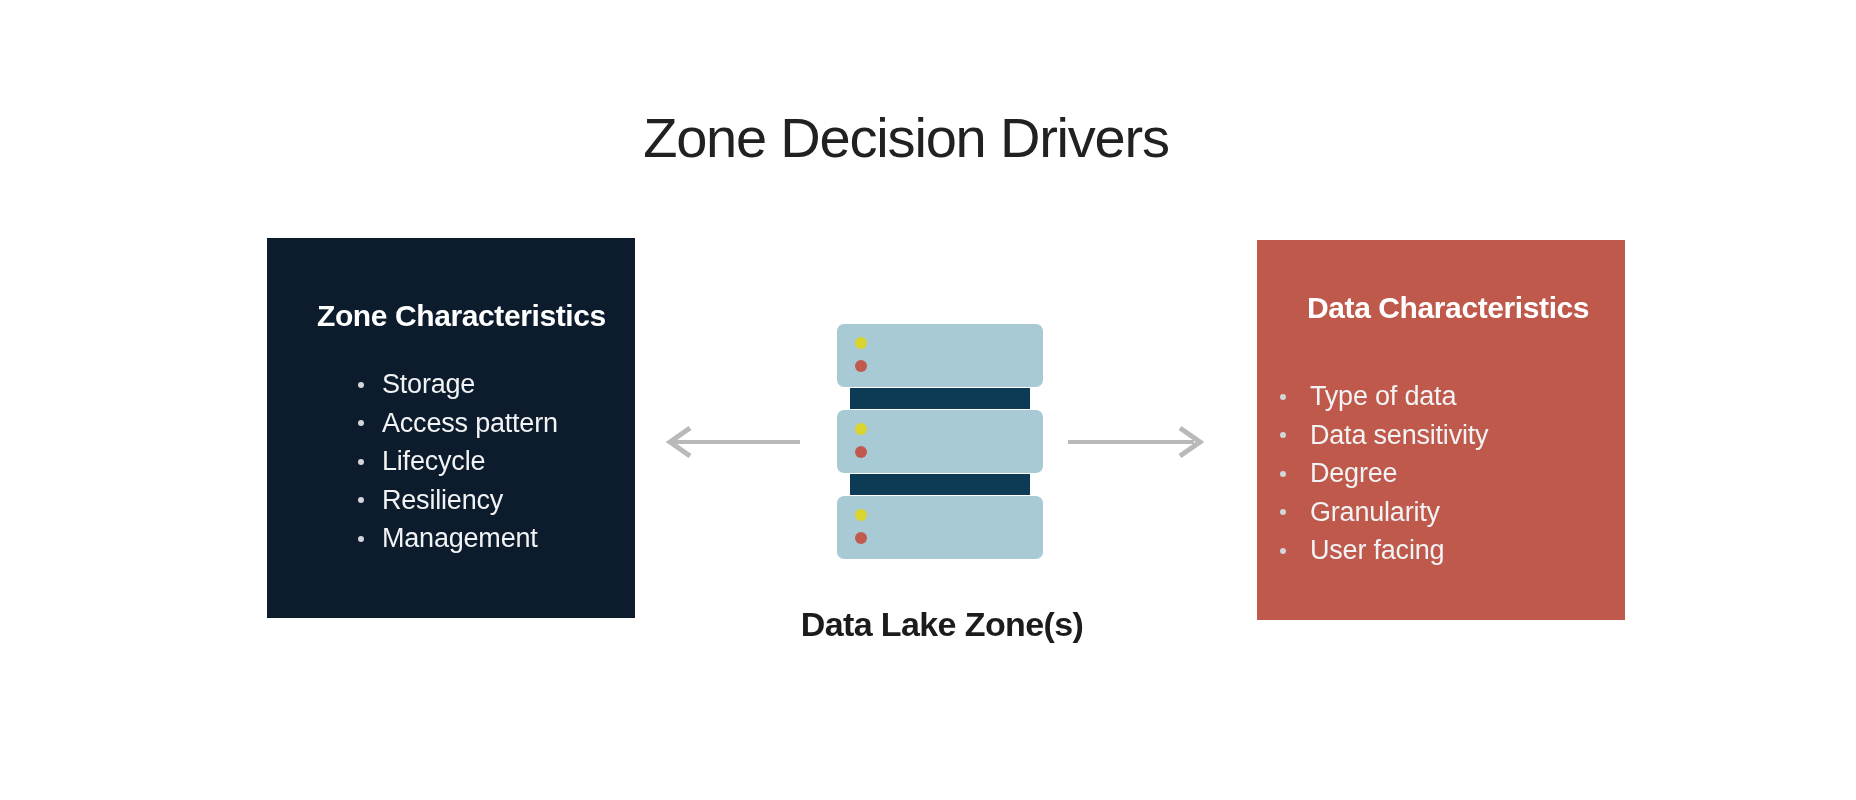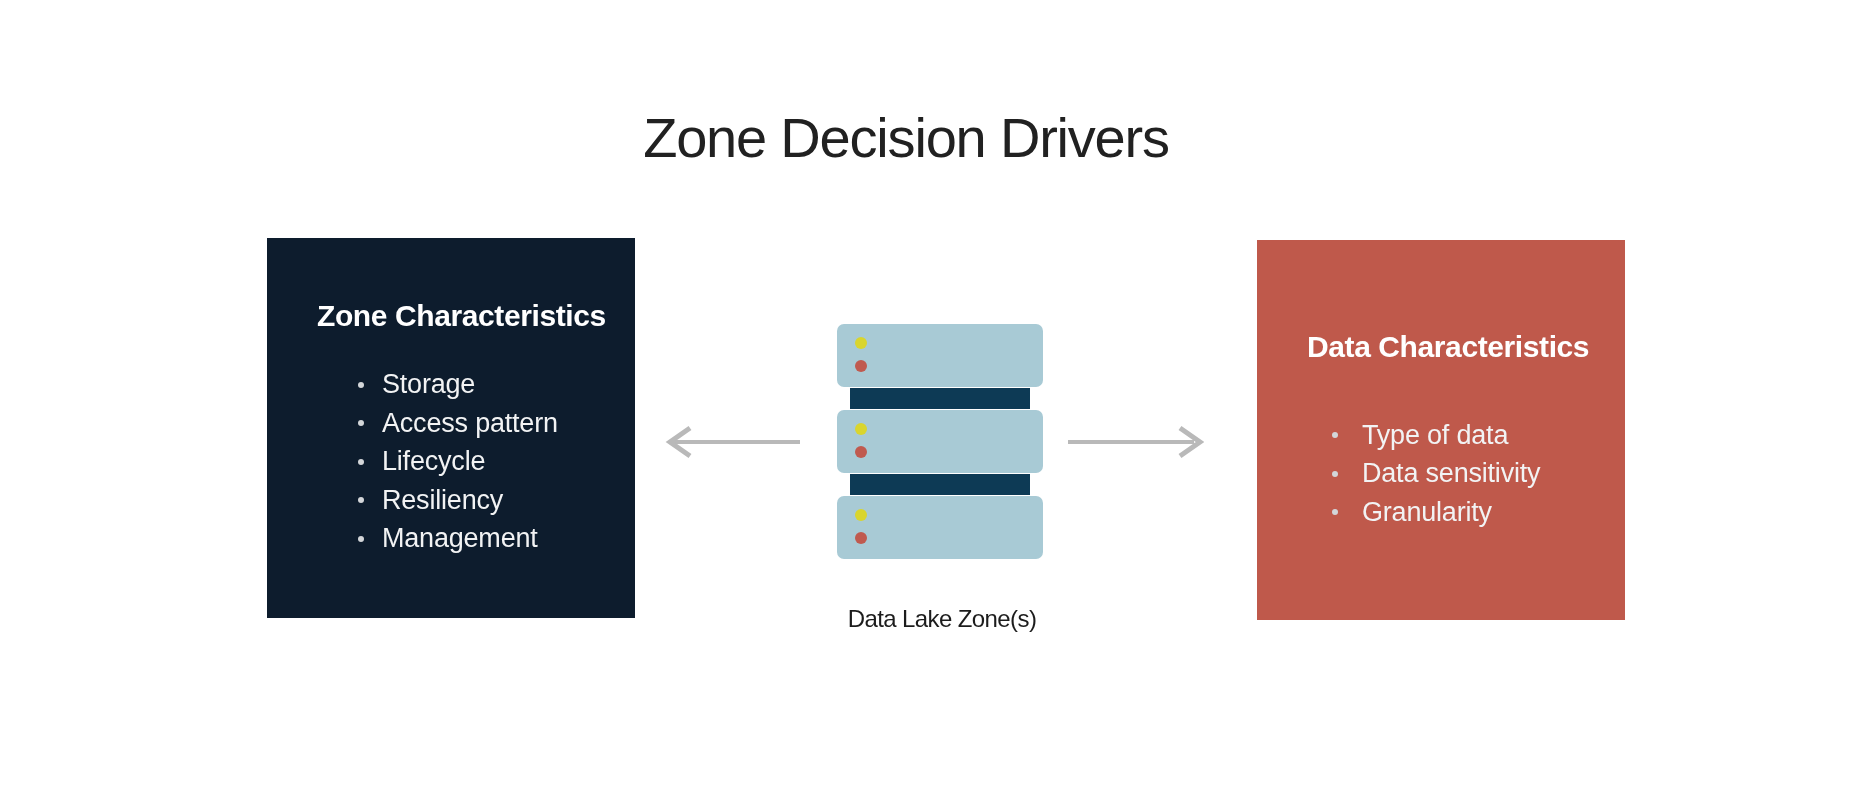--- a/index.html
+++ b/index.html
@@ -48,21 +48,21 @@
     line-height: 36px;
     color: #ffffff;
   }
 
   .bullet-list {
     list-style: none;
     margin: 31px 0 0 0;
     padding: 0;
   }
   .panel-left  .bullet-list { padding-left: 63px; margin-left: 28px; }
-  .panel-right .bullet-list { padding-left: 75px; margin-top: 35px; }
+  .panel-right .bullet-list { padding-left: 23px; margin-top: 35px; }
 
   .bullet-item {
     display: flex;
     align-items: center;
     height: 38.5px;
     font-size: 27px;
     line-height: 38.5px;
     letter-spacing: -0.2px;
   }
   .dot {
@@ -105,22 +105,22 @@
   .arrow-svg .shaft { stroke: var(--arrow-gray, #b9b9b9); stroke-width: 4; fill: none; }
   .arrow-svg .head  { stroke: var(--arrow-gray, #b9b9b9); stroke-width: 5; fill: none; }
 
   
   .icon-caption {
     position: absolute;
     left: 742px;
     top: 606px;
     width: 400px;
     text-align: center;
-    font-size: 24px;
-    font-weight: 400;
+    font-size: 34px;
+    font-weight: 700;
     letter-spacing: -0.6px;
     color: var(--caption-text, #1c1c1c);
     line-height: 1.1;
   }
 </style>
 </head>
 <body>
 
 <div class="stage">
 
@@ -165,26 +165,34 @@
           <span class="dot"></span>
           <span class="item-label">Type of data</span>
         </li>
 
         <li class="bullet-item">
           <span class="dot"></span>
           <span class="item-label">Data sensitivity</span>
         </li>
 
 
+        <li class="bullet-item">
+          <span class="dot"></span>
+          <span class="item-label">Degree</span>
+        </li>
 
         <li class="bullet-item">
           <span class="dot"></span>
           <span class="item-label">Granularity</span>
         </li>
 
+        <li class="bullet-item">
+          <span class="dot"></span>
+          <span class="item-label">User facing</span>
+        </li>
       </ul>
   </section>
 
   <svg class="arrow-svg arrow-left" viewBox="0 0 140 36">
     <line class="shaft" x1="136" y1="18" x2="8" y2="18"></line>
     <polyline class="head" points="26,4 6,18 26,32"></polyline>
   </svg>
 
   <svg class="arrow-svg arrow-right" viewBox="0 0 140 36">
     <line class="shaft" x1="4" y1="18" x2="130" y2="18"></line>

